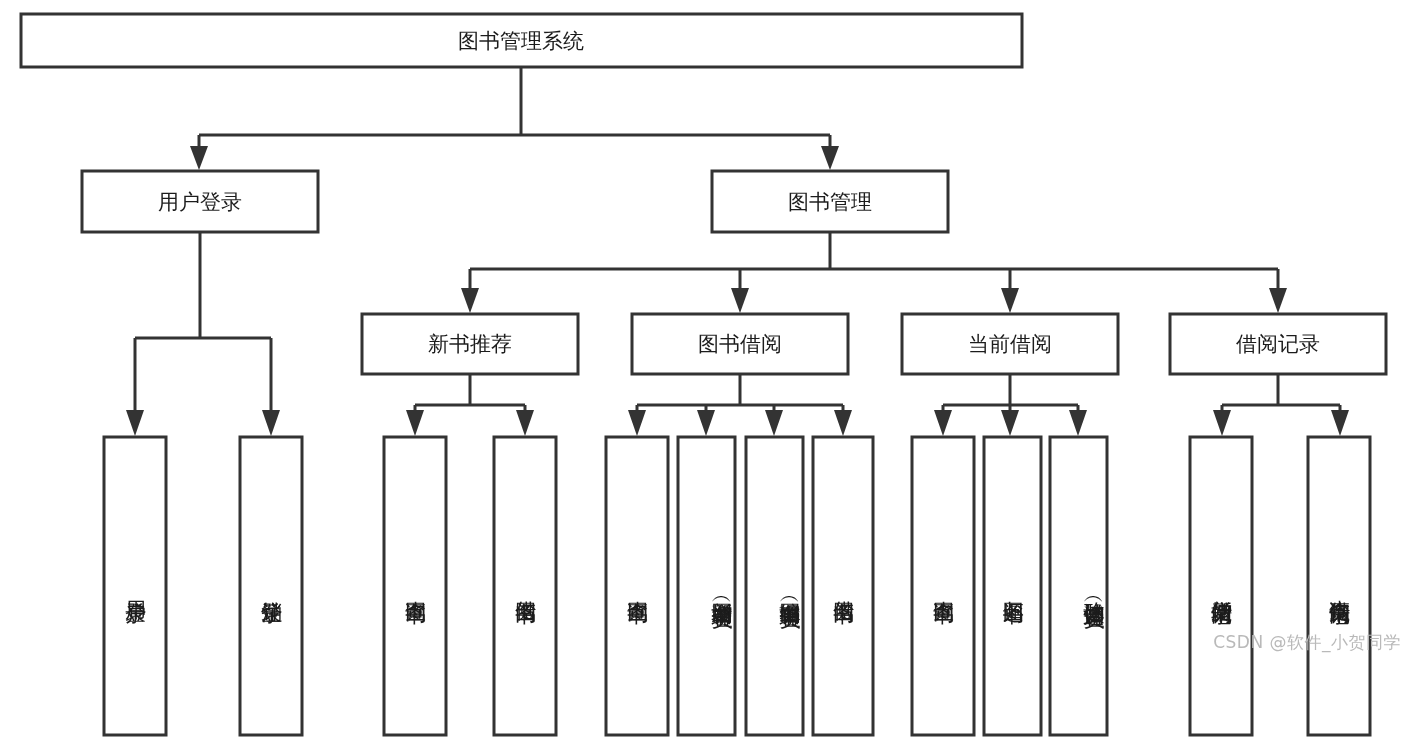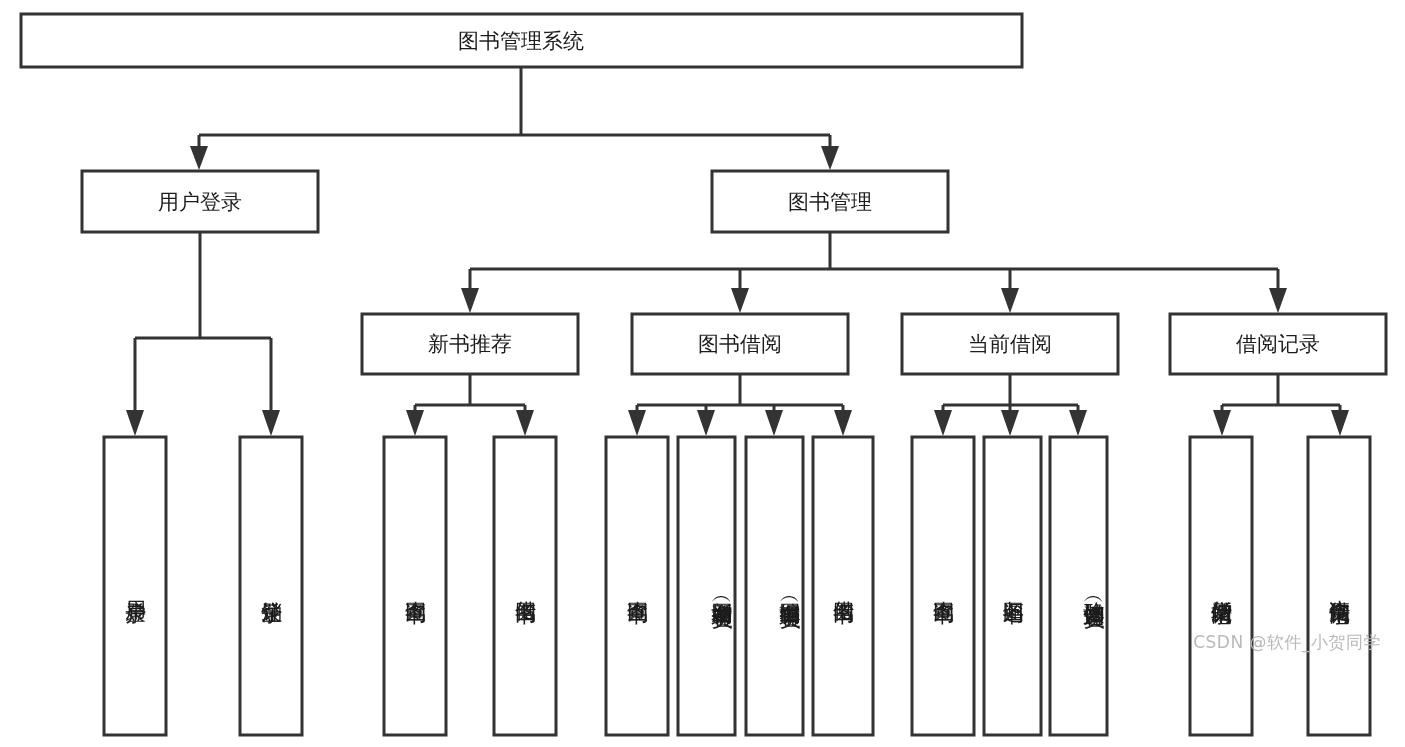--- a/index.html
+++ b/index.html
@@ -57,21 +57,21 @@
     line-height: 1.30;
     text-align: center;
     writing-mode: vertical-rl;
     text-orientation: upright;
     letter-spacing: 1px;
     white-space: nowrap;
     pointer-events: none;
   }
   .watermark {
     position: absolute;
-    right: 24px;
+    right: 4px;
     bottom: 6px;
     font-family: "DejaVu Sans", "Liberation Sans", sans-serif;
     font-size: 17px;
     color: #b9b9b9;
     white-space: nowrap;
     letter-spacing: 0.5px;
   }
 </style>
 </head>
 <body>

